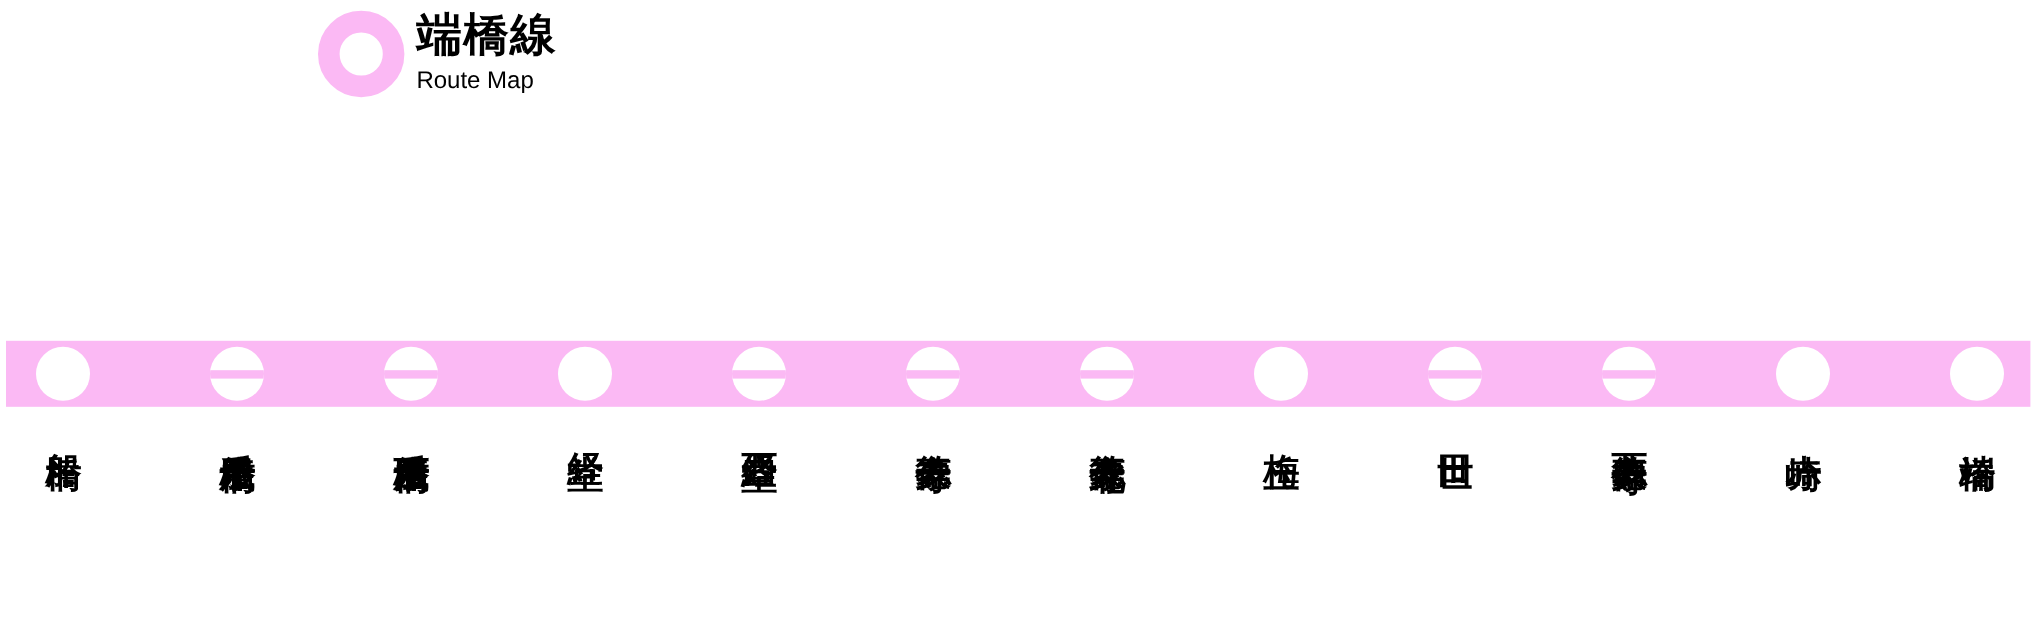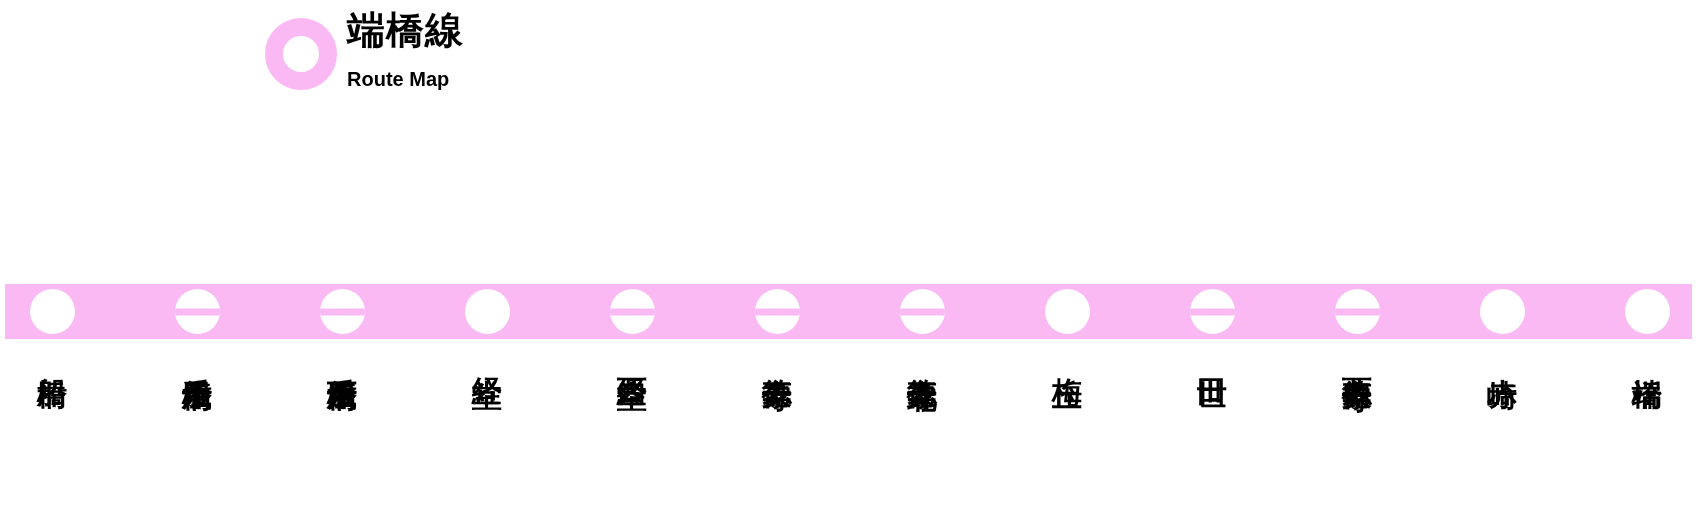--- a/index.html
+++ b/index.html
@@ -11,36 +11,36 @@
   html,body{background:#ffffff;}
   body{
     width:1699px;height:530px;
     position:relative;overflow:hidden;
     font-family:"Liberation Sans",sans-serif;
     color:var(--text-color);
   }
   
   .logo{
     position:absolute;left:265px;top:9px;
-    display:flex;align-items:flex-end;
+    display:flex;align-items:flex-start;
   }
   .ring{
     width:72px;height:72px;border-radius:50%;
     border:18px solid var(--line-color);
     background:#ffffff;
     flex:0 0 auto;
   }
   .logo-text{margin-left:10px;padding-top:2px;}
   .line-name{
     font-size:38px;font-weight:900;line-height:1.05;
     letter-spacing:1px;white-space:nowrap;
   }
   .subtitle{
-    font-size:20px;font-weight:700;line-height:1.1;
-    margin-top:17px;white-space:nowrap;
+    font-size:20px;font-weight:400;line-height:1.1;
+    margin-top:5px;white-space:nowrap;
   }
   
   .band{
     position:absolute;left:5px;top:284px;
     width:1687px;height:55px;
     background:var(--line-color);
   }
   
   .station{
     position:absolute;top:289px;width:45px;height:45px;

